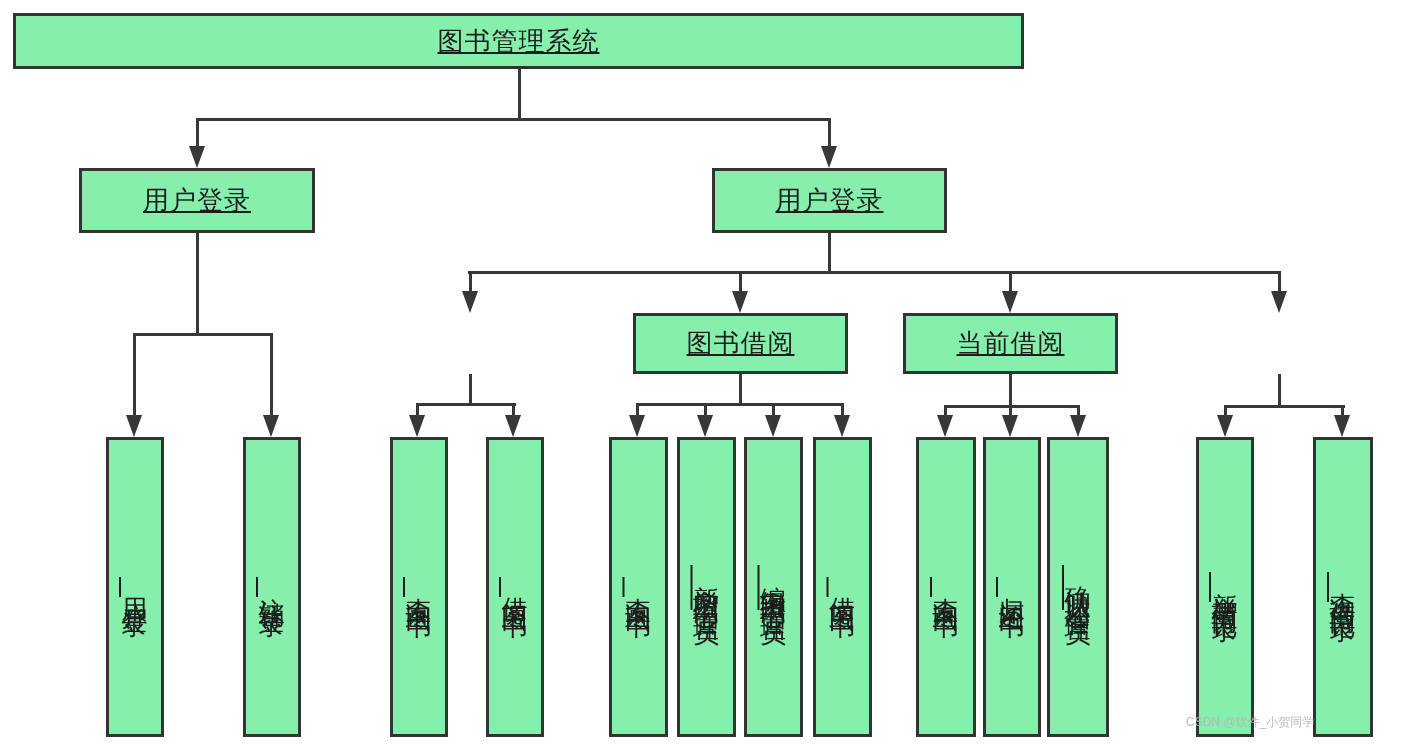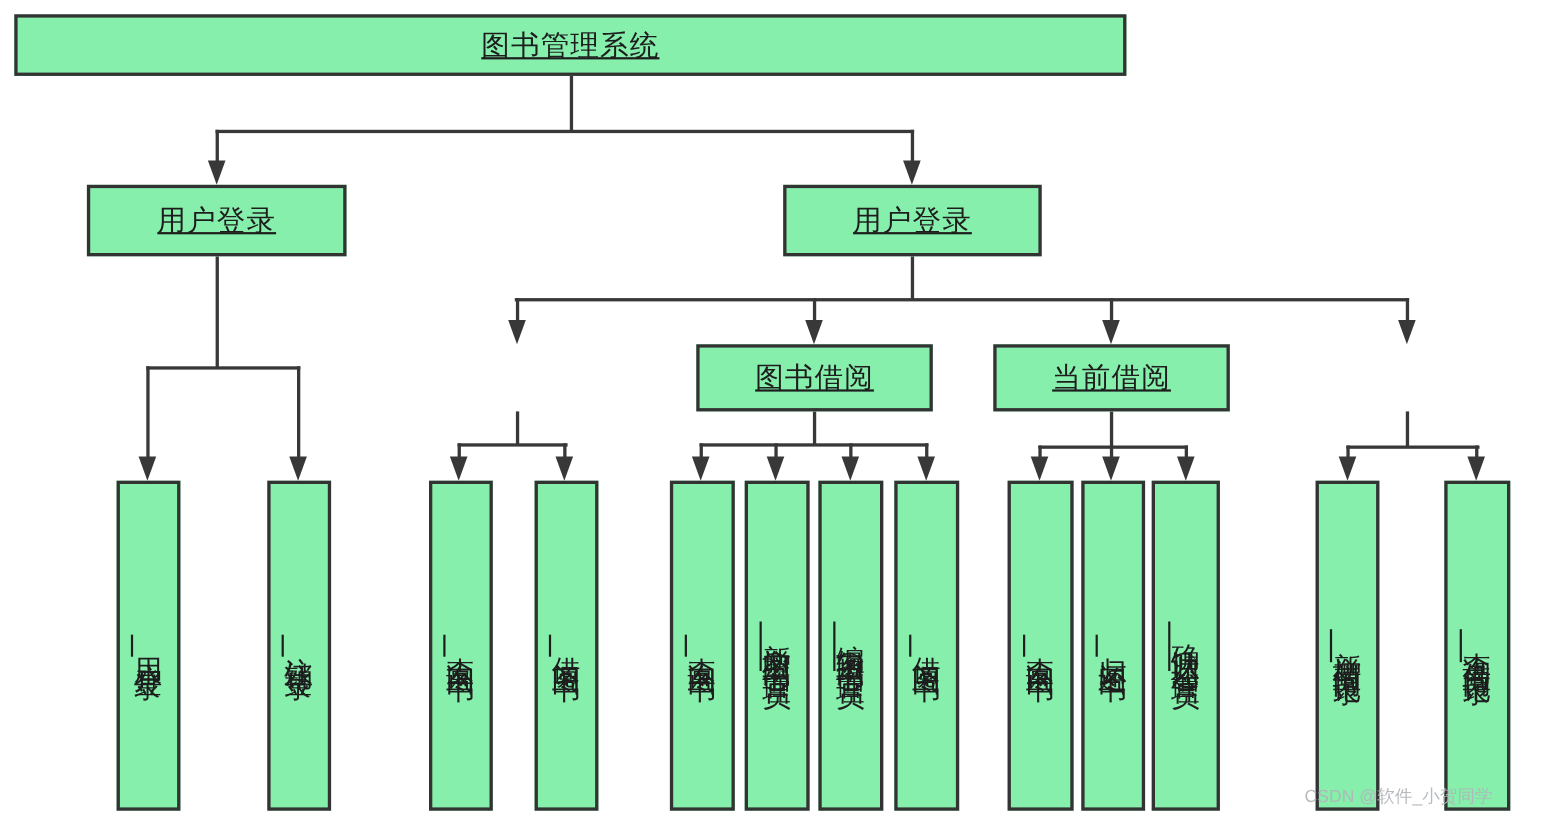--- a/index.html
+++ b/index.html
@@ -19,21 +19,21 @@
   }
   .hline{position:absolute;height:3px;background:#383838;z-index:1;}
   .vline{position:absolute;width:3px;background:#383838;z-index:1;}
   .arrow{
     position:absolute;width:0;height:0;z-index:1;
     border-left:8px solid transparent;border-right:8px solid transparent;
     border-top:22px solid #383838;
   }
   .watermark{
     position:absolute;left:1186px;top:714px;z-index:5;
-    font-size:16px;color:rgba(177,181,186,0.92);white-space:nowrap;
+    font-size:12px;color:rgba(177,181,186,0.92);white-space:nowrap;
   }
 </style>
 </head>
 <body>
 
 <div class="stage">
 
   <div class="vline" style="left:518px;top:69px;height:51px"></div>
   <div class="hline" style="left:196px;top:118px;width:635px"></div>
   <div class="vline" style="left:196px;top:118px;height:32px"></div>

